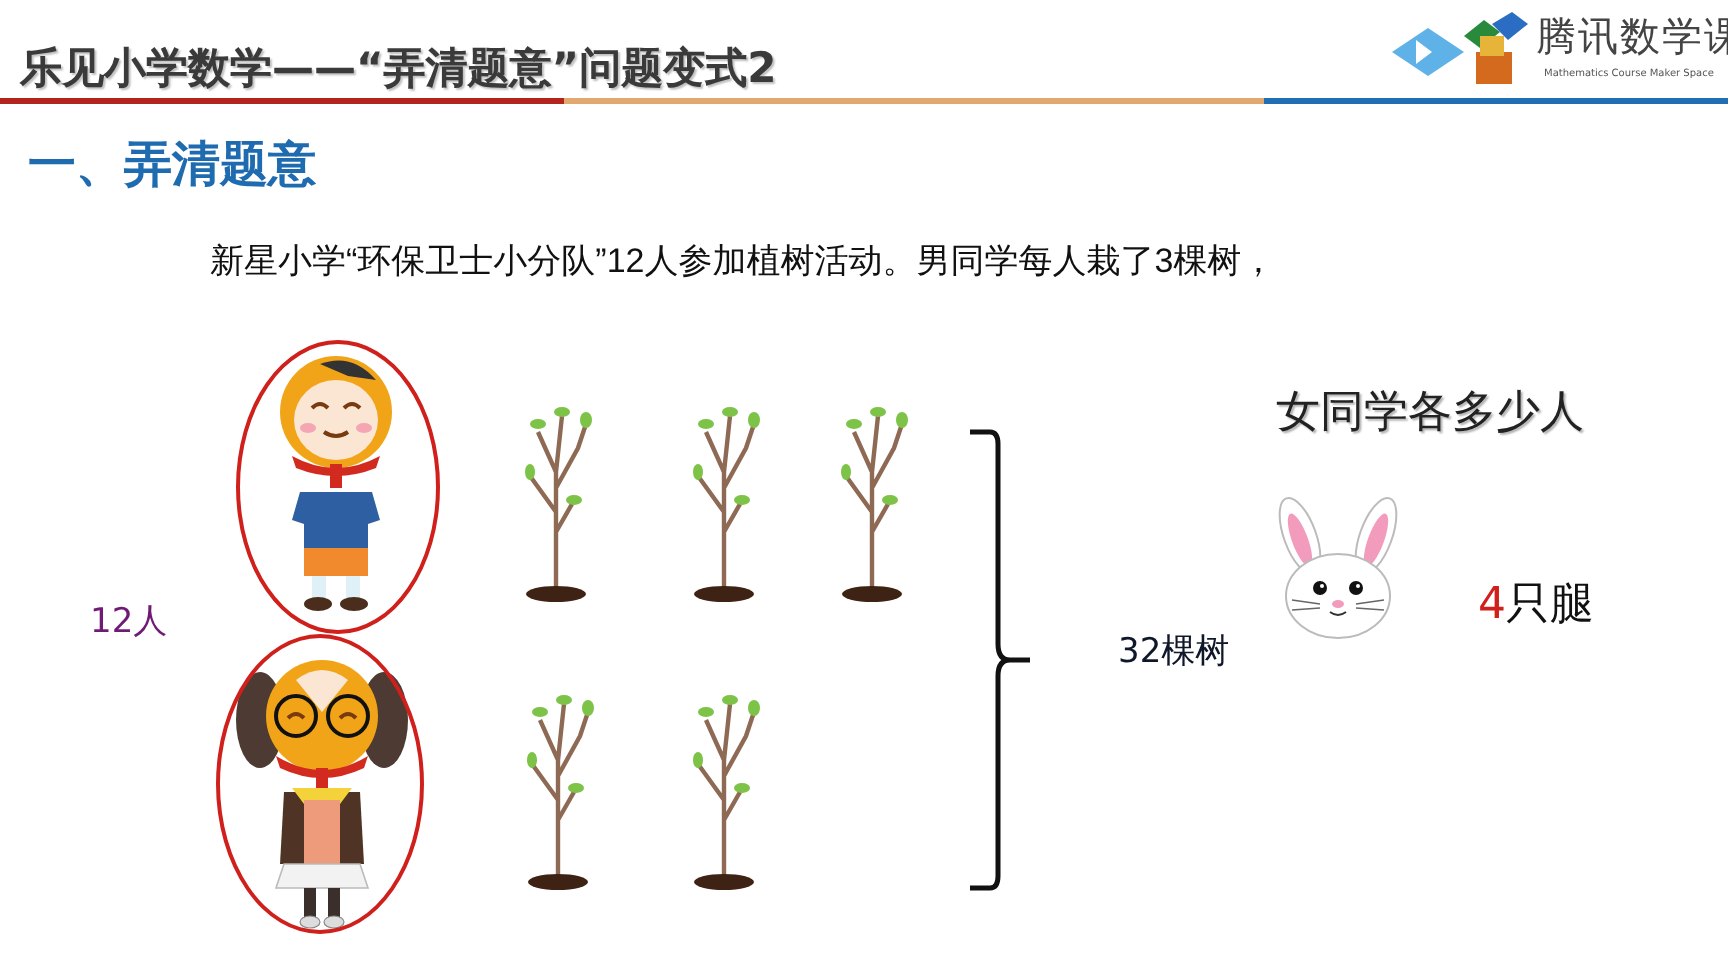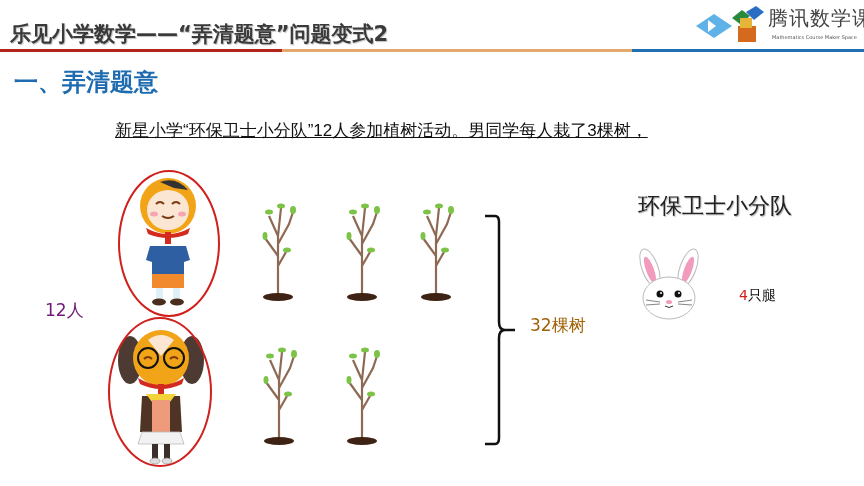--- a/index.html
+++ b/index.html
@@ -27,22 +27,22 @@
       position: absolute; left: 772px; top: 34px;
       font-size: 5px; color: #555; white-space: nowrap;
     }
 
     .section-title {
       position: absolute; left: 14px; top: 66px;
       font-size: 24px; font-weight: bold; color: #1e6bb0; white-space: nowrap;
     }
 
     .problem {
-      position: absolute; left: 115px; top: 117px; width: 700px;
-      font-size: 17px; line-height: 27px; color: #111; font-family: "Liberation Sans", "DejaVu Sans", sans-serif; text-decoration: underline;
+      position: absolute; left: 105px; top: 117px; width: 700px;
+      font-size: 17px; line-height: 27px; color: #111; font-family: "Liberation Sans", "DejaVu Sans", sans-serif;
     }
 
     .oval {
       position: absolute; border: 2px solid #d0201c; border-radius: 50%;
     }
     .oval-boy { left: 118px; top: 170px; width: 102px; height: 147px; }
     .oval-girl { left: 108px; top: 317px; width: 104px; height: 150px; }
 
     .people-label {
       position: absolute; left: 45px; top: 299px;
@@ -51,35 +51,35 @@
 
     .char { position: absolute; }
     .boy { left: 132px; top: 176px; width: 72px; height: 135px; }
     .girl { left: 116px; top: 326px; width: 90px; height: 140px; }
 
     .tree { position: absolute; width: 50px; height: 105px; }
 
     .brace { position: absolute; left: 483px; top: 214px; width: 50px; height: 232px; }
 
     .trees-label {
-      position: absolute; left: 530px; top: 314px;
-      font-size: 17px; color: #a16207; white-space: nowrap;
+      position: absolute; left: 559px; top: 314px;
+      font-size: 17px; color: #0f172a; white-space: nowrap;
     }
 
     .topic-title {
       position: absolute; left: 638px; top: 191px;
       font-size: 22px; color: #222; white-space: nowrap;
       text-shadow: 1px 1px 1px rgba(0,0,0,0.3);
     }
 
     .rabbit { position: absolute; left: 632px; top: 248px; width: 74px; height: 72px; }
 
     .legs-label {
       position: absolute; left: 739px; top: 287px;
-      font-size: 14px; color: #111; white-space: nowrap;
+      font-size: 22px; color: #111; white-space: nowrap;
     }
     .legs-num { color: #d0201c; }
   </style>
 </head>
 <body>
 
 <div class="header-title">乐见小学数学——“弄清题意”问题变式2</div>
 <div class="header-line line-red"></div>
 <div class="header-line line-tan"></div>
 <div class="header-line line-blue"></div>
@@ -189,21 +189,21 @@
     <ellipse cx="12" cy="40" rx="2.5" ry="4" fill="#7cc347"></ellipse>
   <ellipse cx="34" cy="54" rx="4" ry="2.5" fill="#7cc347"></ellipse>
   <ellipse cx="25" cy="101" rx="15" ry="4" fill="#3e2314"></ellipse>
 </svg>
 
 <svg class="brace" viewBox="0 0 50 232">
   <path d="M2 2 L12 2 Q16 2 16 8 L16 108 Q16 116 22 116 L32 116 M22 116 Q16 116 16 124 L16 224 Q16 230 12 230 L2 230" stroke="#111" stroke-width="2.5" fill="none"></path>
 </svg>
 <div class="trees-label">32棵树</div>
 
-<div class="topic-title">环保卫士小分队</div>
+<div class="topic-title">女同学各多少人</div>
 
 <svg class="rabbit" viewBox="0 0 74 72">
   <ellipse cx="18" cy="20" rx="8" ry="20" transform="rotate(-20 18 20)" fill="#fff" stroke="#bbb" stroke-width="1"></ellipse>
   <ellipse cx="18" cy="22" rx="4" ry="14" transform="rotate(-20 18 22)" fill="#f29bbd"></ellipse>
   <ellipse cx="56" cy="20" rx="8" ry="20" transform="rotate(20 56 20)" fill="#fff" stroke="#bbb" stroke-width="1"></ellipse>
   <ellipse cx="56" cy="22" rx="4" ry="14" transform="rotate(20 56 22)" fill="#f29bbd"></ellipse>
   <ellipse cx="37" cy="50" rx="26" ry="21" fill="#fff" stroke="#bbb" stroke-width="1"></ellipse>
   <circle cx="28" cy="46" r="3.5" fill="#111"></circle>
   <circle cx="46" cy="46" r="3.5" fill="#111"></circle>
   <circle cx="29" cy="45" r="1" fill="#fff"></circle>

